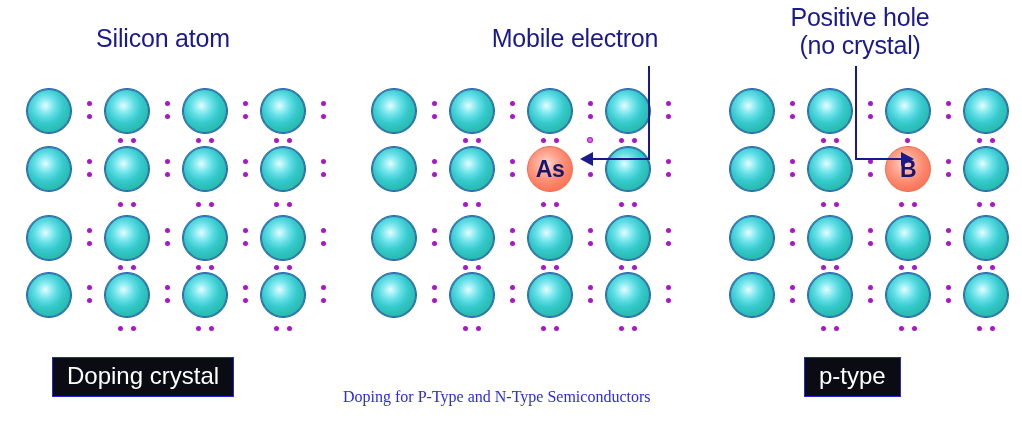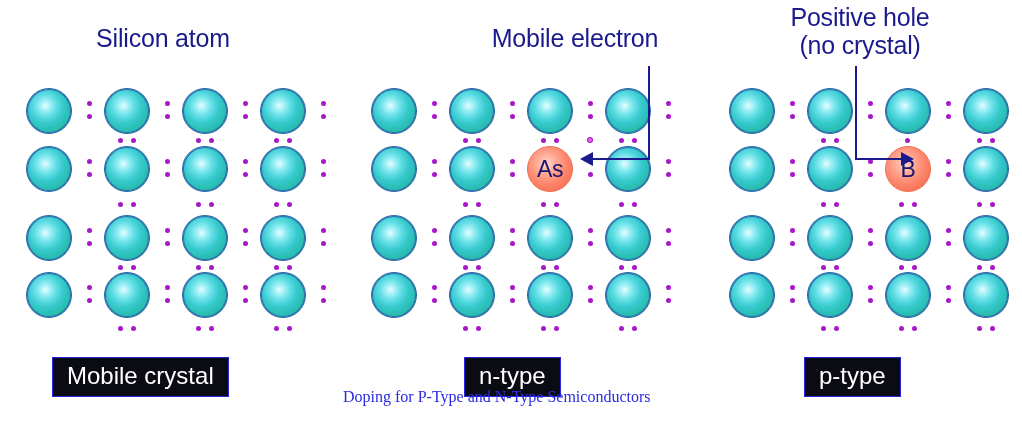--- a/index.html
+++ b/index.html
@@ -67,20 +67,21 @@
     align-items: center;
     justify-content: center;
   }
   .atom.dopant .dopant-label {
     font-family: "Liberation Sans", sans-serif;
     font-size: 23px;
     color: #16166e;
     line-height: 1;
     letter-spacing: -0.5px;
     user-select: none;
+    font-weight: bold;
   }
 
   
   .dot {
     position: absolute;
     width: 5px;
     height: 5px;
     border-radius: 50%;
     background: #a817c8;
   }
@@ -365,21 +366,20 @@
     </div>
 
   <div class="arrow-line" style="left:648px; top:66px; width:2px; height:94px;"></div>
   <div class="arrow-line" style="left:592px; top:158px; width:58px; height:2px;"></div>
   <div class="arrow-head left" style="left:580px; top:152px;"></div>
 
   <div class="arrow-line" style="left:855px; top:66px; width:2px; height:94px;"></div>
   <div class="arrow-line" style="left:855px; top:158px; width:48px; height:2px;"></div>
   <div class="arrow-head right" style="left:901px; top:152px;"></div>
 
-  <div class="panel-label" style="left:52px; top:357px;">Mobile crystal</div>
-
-  <div class="panel-label" style="left:464px; top:357px;">n-type</div>
+  <div class="panel-label" style="left:52px; top:357px;">Doping crystal</div>
+
 
   <div class="panel-label" style="left:804px; top:357px;">p-type</div>
 
   <div class="caption" style="left:343px; top:387px;">Doping for P-Type and N-Type Semiconductors</div>
 
 </div>
 
 </body></html>

